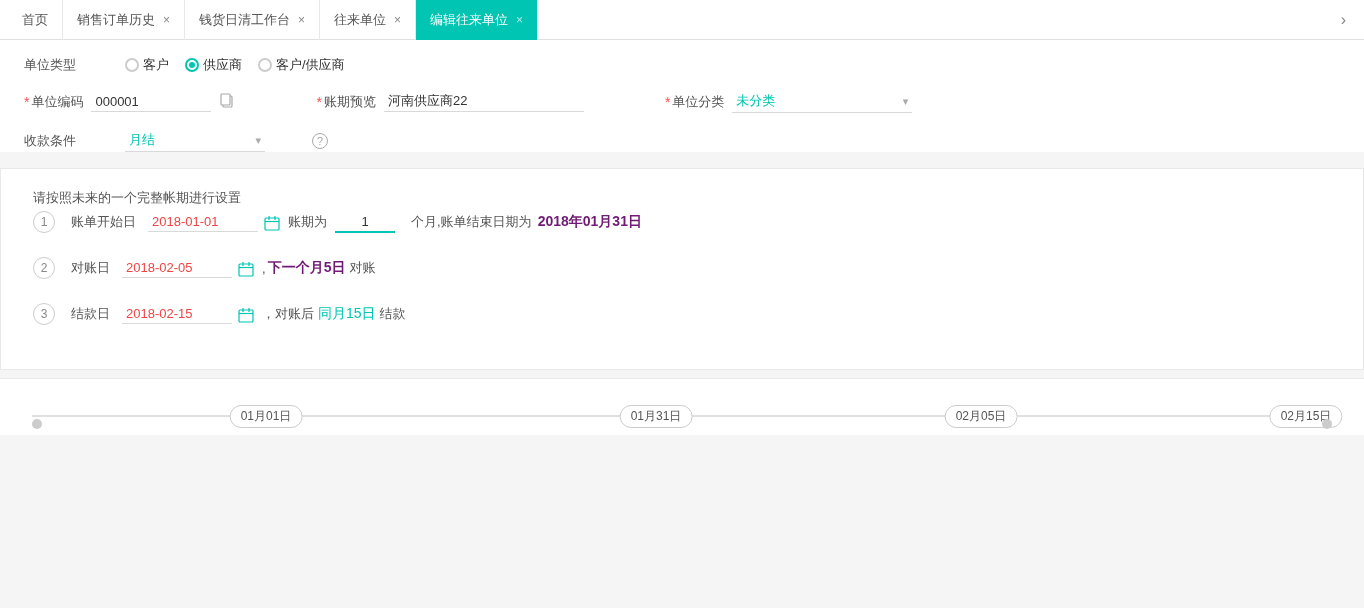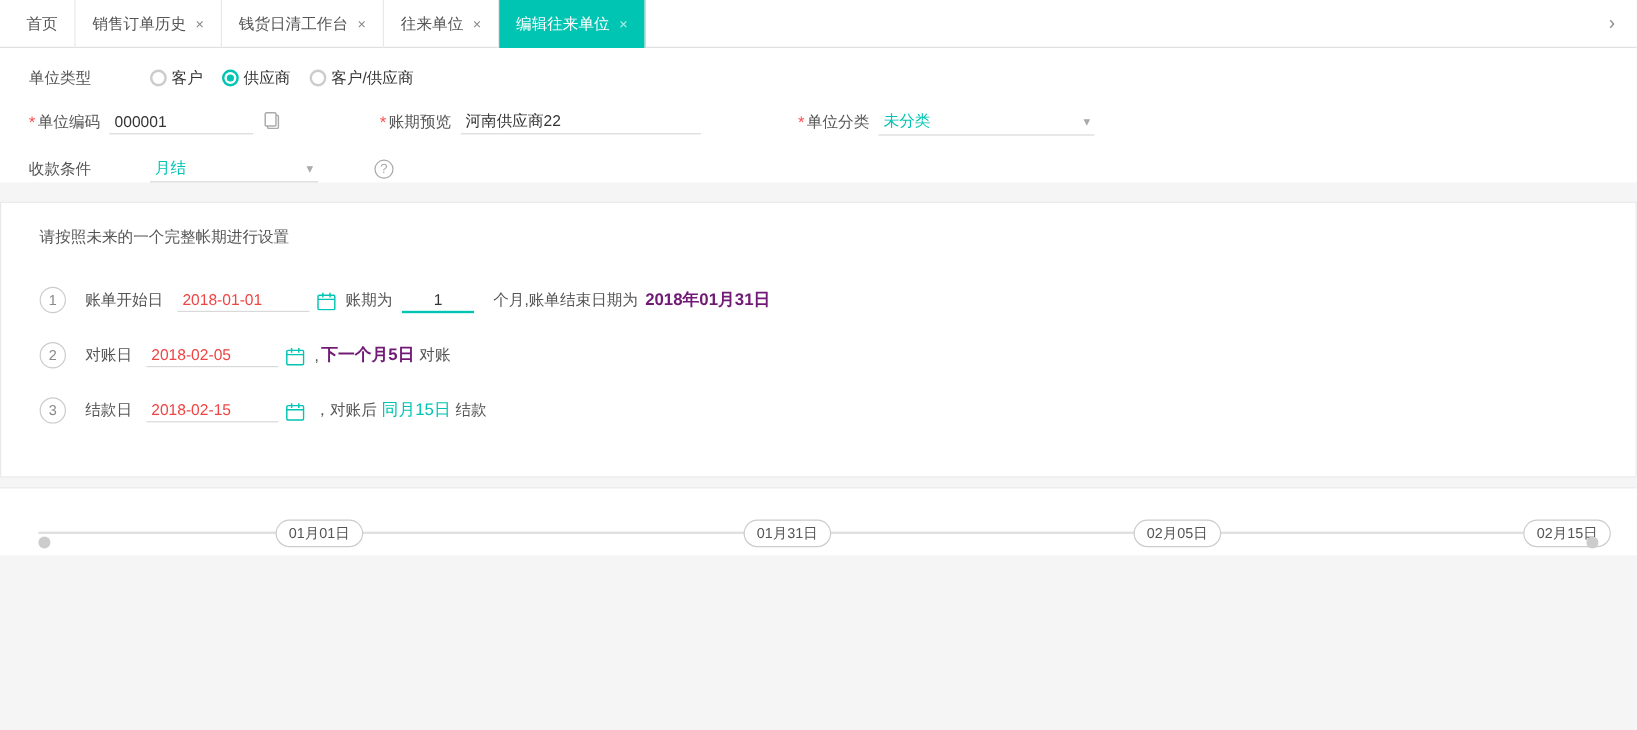--- a/index.html
+++ b/index.html
@@ -134,21 +134,21 @@
 
     
     .card-section {
       background: #fff;
       margin: 0;
       padding: 20px 24px;
     }
     .card-title {
       font-size: 13px;
       color: #555;
-      margin-bottom: 32px;
+      margin-bottom: 4px;
     }
 
     
     .step-row {
       display: flex;
       align-items: center;
       margin-bottom: 24px;
     }
     .step-num {
       width: 22px;

